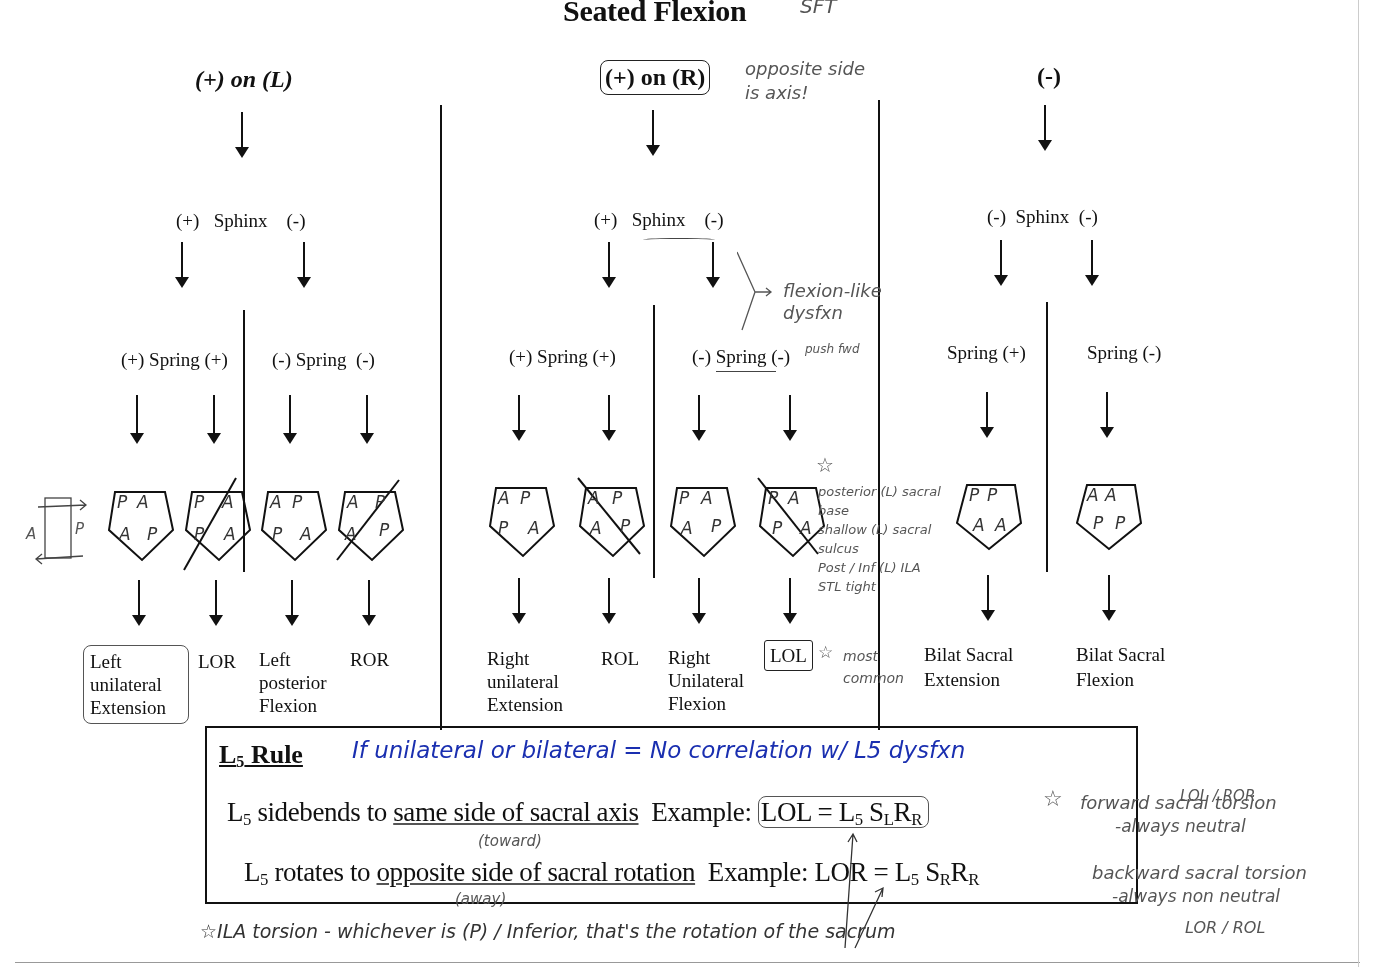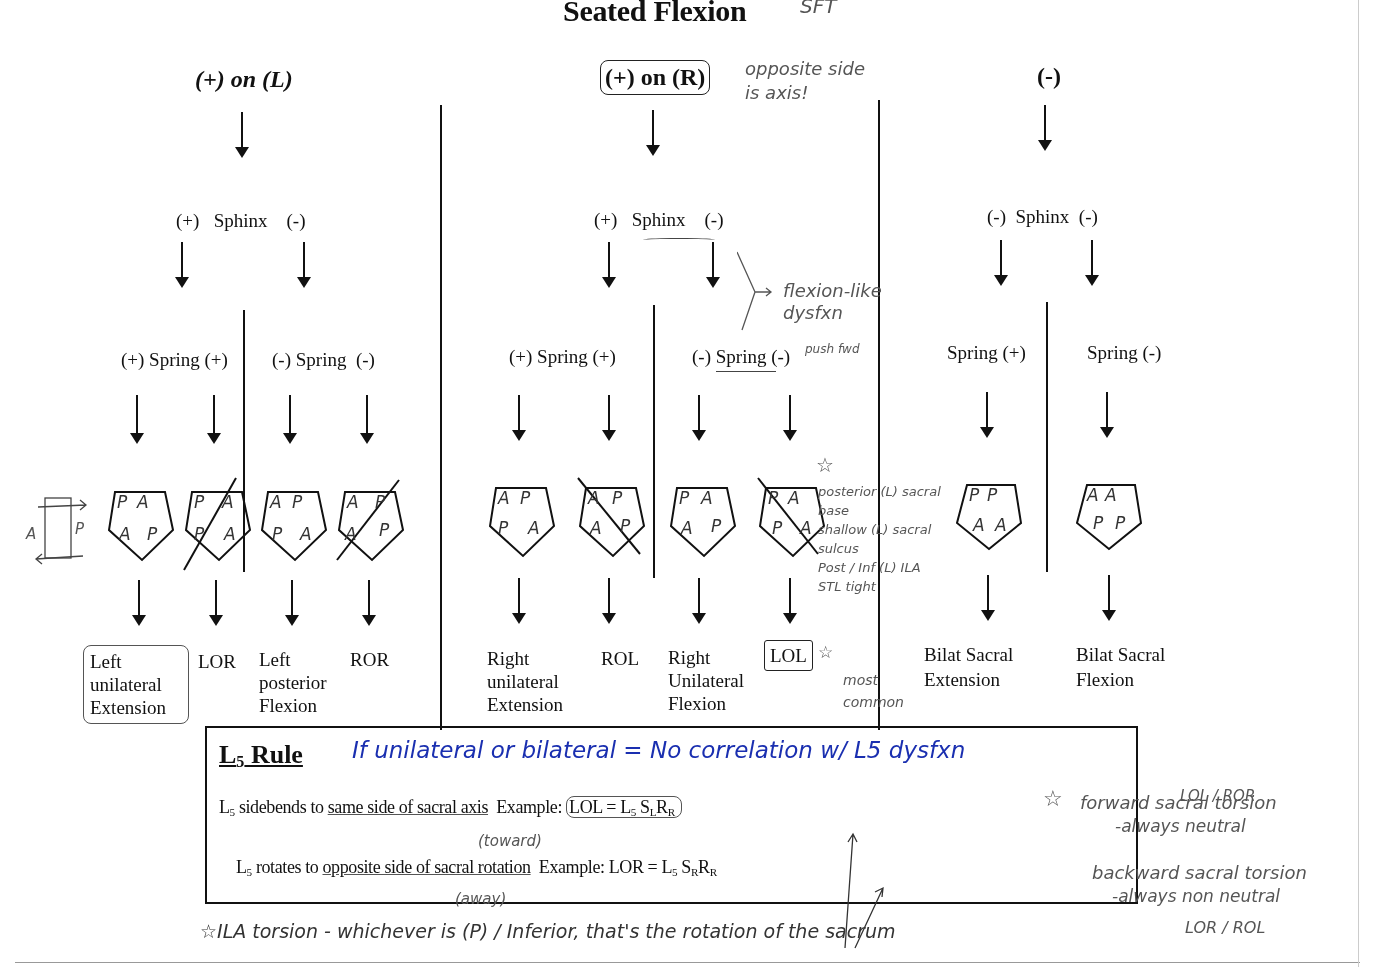--- a/index.html
+++ b/index.html
@@ -13,21 +13,21 @@
   .hand { font-family:"DejaVu Sans", sans-serif; color:#555; font-style:italic; font-weight:300; }
   .hand-dark { font-family:"DejaVu Sans", sans-serif; color:#333; font-style:italic; }
   .hand-blue { font-family:"DejaVu Sans", sans-serif; color:#1a2fb0; font-style:italic; }
   .vline { position:absolute; width:2px; background:#111; }
   .arrow { position:absolute; width:2px; background:#111; }
   .arrow::after { content:""; position:absolute; left:-6px; bottom:-9px; border-left:7px solid transparent;
                   border-right:7px solid transparent; border-top:11px solid #111; }
   .penta { position:absolute; width:72px; height:72px; }
   .penta svg { width:72px; height:72px; overflow:visible; }
   .rule-box { left:205px; top:726px; width:933px; height:178px; border:2px solid #111; box-sizing:border-box; }
-  .rule-line { font-size:18px; white-space:nowrap; letter-spacing:-0.4px; }
+  .rule-line { font-size:27px; white-space:nowrap; letter-spacing:-0.4px;margin-left:8px; }
   sub { font-size:0.62em; vertical-align:-0.25em; }
   .boxed { border:1.5px solid #555; border-radius:8px; }
 </style>
 </head>
 <body>
 
 <div class="abs title">Seated Flexion</div>
 <div class="abs hand" style="left:800px;top:-6px;font-size:20px;">SFT</div>
 
 <div class="vline" style="left:440px;top:105px;height:625px;"></div>
@@ -194,21 +194,21 @@
 <div class="arrow" style="left:518px;top:578px;height:37px;"></div>
 <div class="arrow" style="left:608px;top:578px;height:37px;"></div>
 <div class="arrow" style="left:698px;top:578px;height:37px;"></div>
 <div class="arrow" style="left:789px;top:578px;height:37px;"></div>
 
 <div class="abs res" style="left:487px;top:647px;width:95px;">Right unilateral Extension</div>
 <div class="abs res" style="left:592px;top:647px;margin-left:9px;">ROL</div>
 <div class="abs res" style="left:668px;top:646px;width:90px;">Right Unilateral Flexion</div>
 <div class="abs res boxed" style="left:764px;top:640px;padding:3px 5px;border-color:#222;border-radius:3px;">LOL</div>
 <div class="abs hand" style="left:818px;top:642px;font-size:17px;">☆</div>
-<div class="abs hand" style="left:843px;top:645px;font-size:14px;width:60px;line-height:22px;margin-top:24px;">most common</div>
+<div class="abs hand" style="left:843px;top:645px;font-size:14px;width:60px;line-height:22px;">most common</div>
 
 <div class="abs hdr" style="left:1037px;top:63px;">(-)</div>
 <div class="arrow" style="left:1044px;top:105px;height:37px;"></div>
 
 <div class="abs lbl" style="left:987px;top:206px;">
   <span>(-)</span>&nbsp;
   <span>Sphinx</span>&nbsp;
   <span>(-)</span>
 </div>
 <div class="arrow" style="left:1000px;top:240px;height:37px;"></div>

